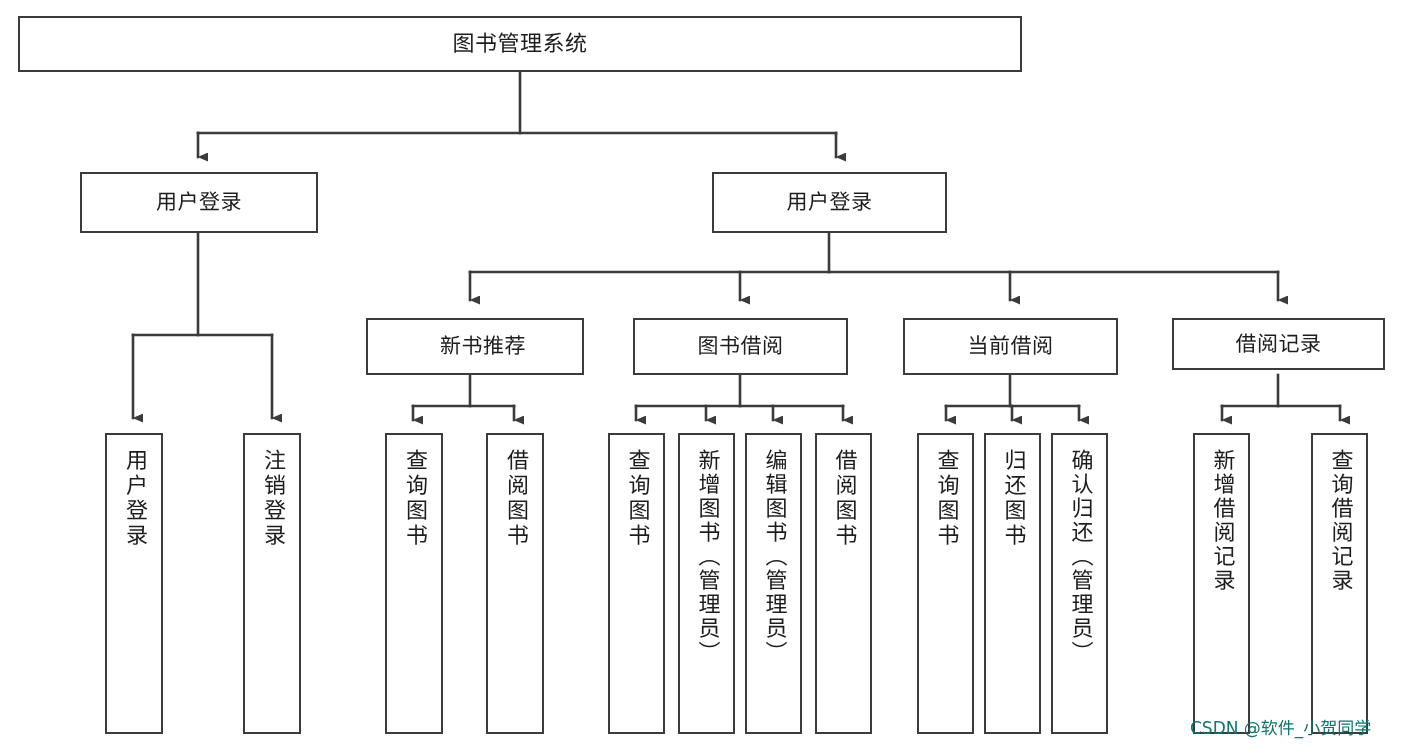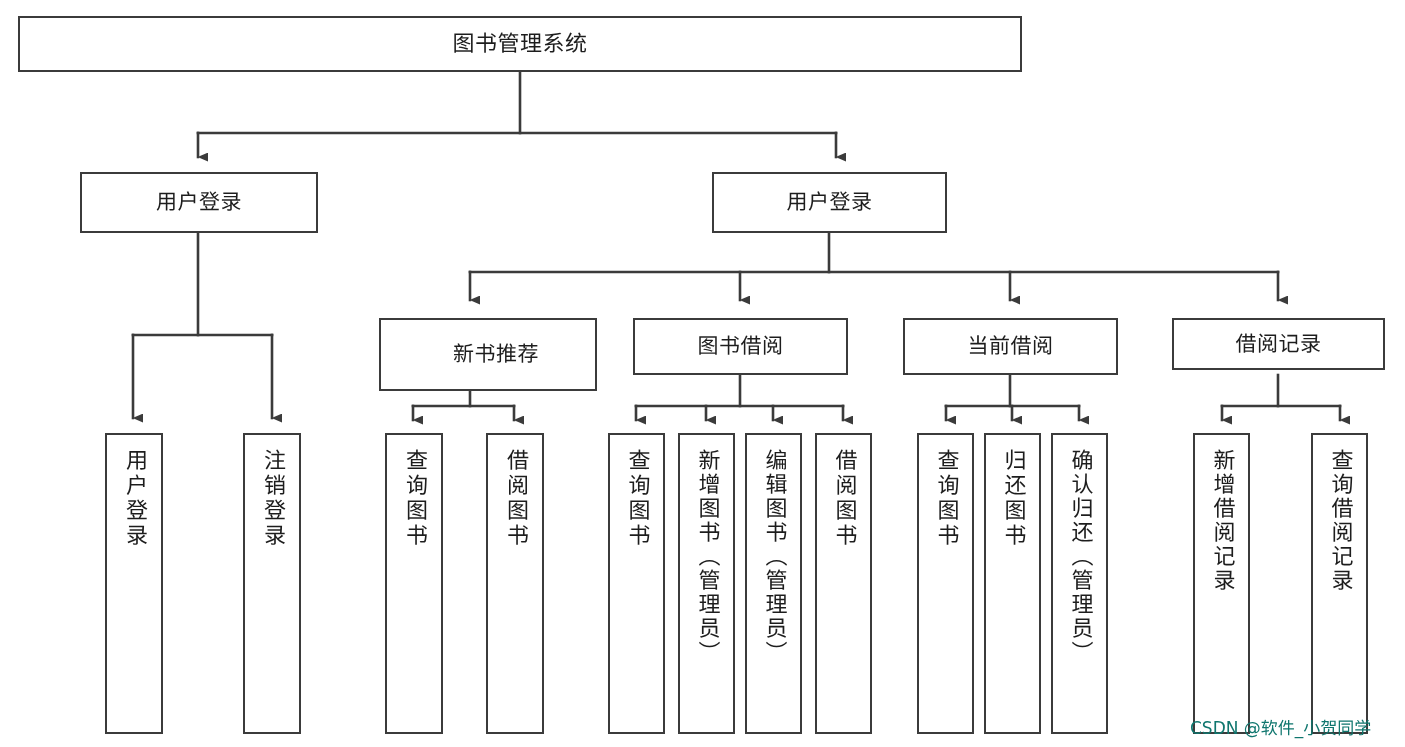--- a/index.html
+++ b/index.html
@@ -138,21 +138,21 @@
   </div>
 
   <div class="node horiz" style="left:80px; top:172px; width:238px; height:61px;">
     <span class="node-label">用户登录</span>
   </div>
 
   <div class="node horiz" style="left:712px; top:172px; width:235px; height:61px;">
     <span class="node-label">用户登录</span>
   </div>
 
-  <div class="node horiz" style="left:379px; top:318px; width:218px; height:73px;padding-left:16px;">
+  <div class="node horiz" style="left:366px; top:318px; width:218px; height:57px;padding-left:16px;">
     <span class="node-label">新书推荐</span>
   </div>
 
   <div class="node horiz" style="left:633px; top:318px; width:215px; height:57px;">
     <span class="node-label">图书借阅</span>
   </div>
 
   <div class="node horiz" style="left:903px; top:318px; width:215px; height:57px;">
     <span class="node-label">当前借阅</span>
   </div>

